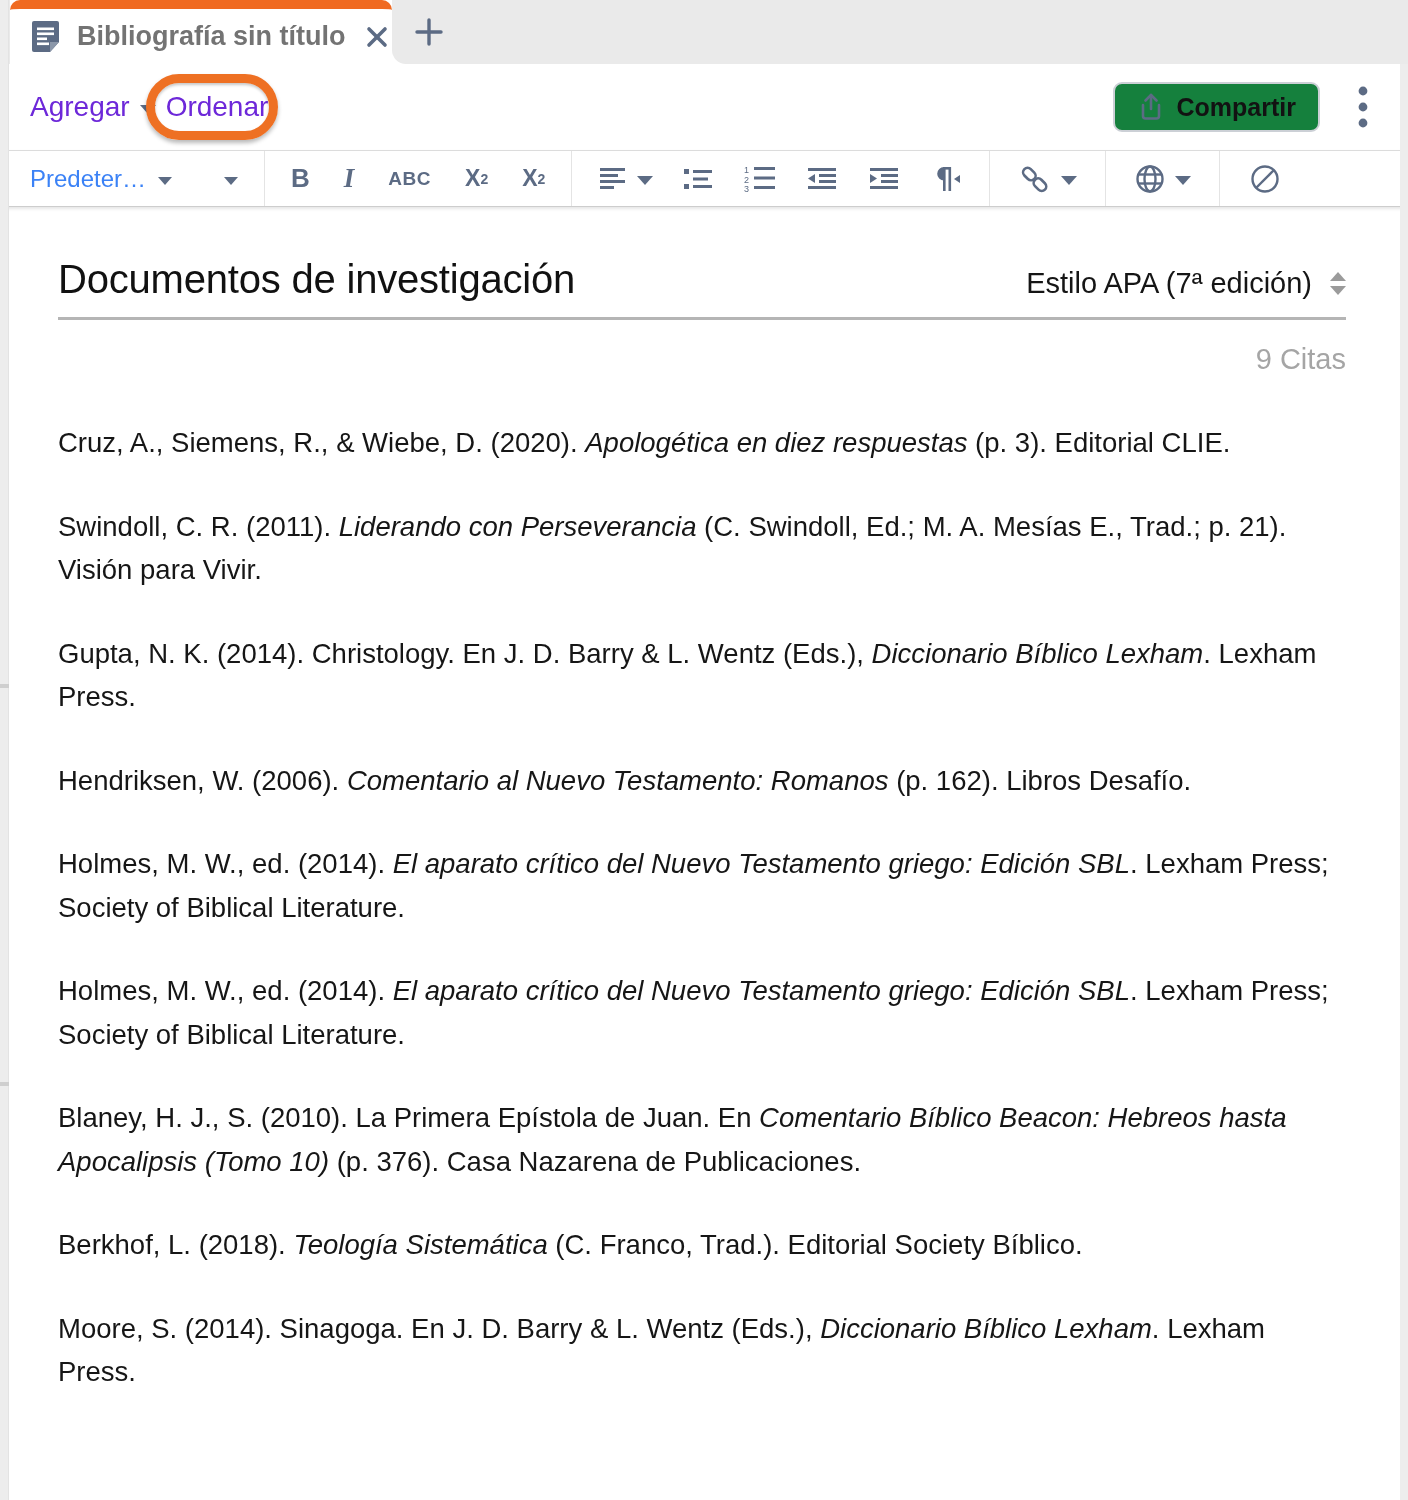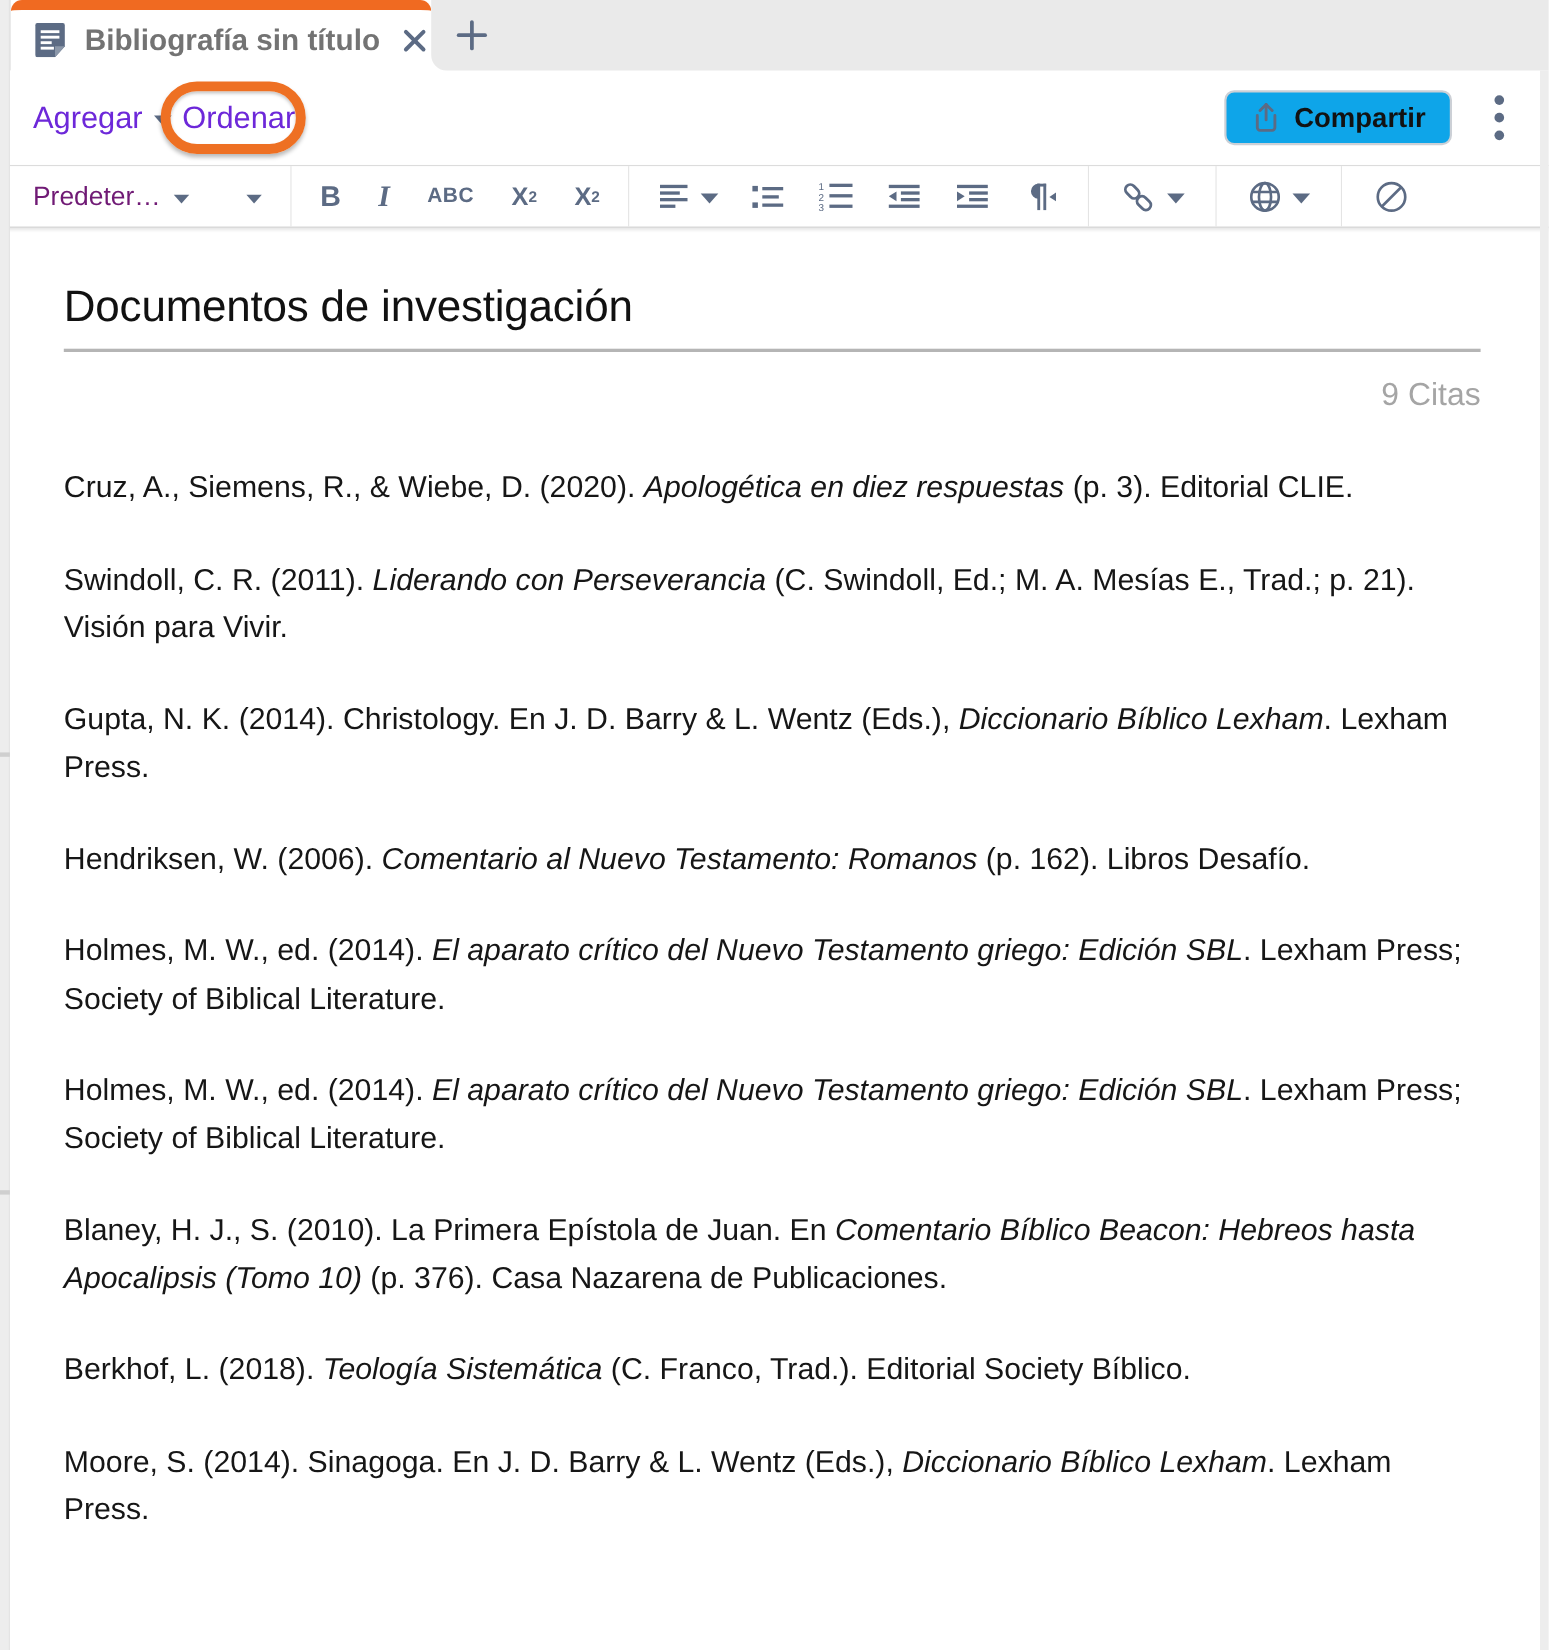--- a/index.html
+++ b/index.html
@@ -30,29 +30,29 @@
   .newtab{background:none;border:0;margin-left:14px;width:46px;height:46px;display:flex;align-items:center;justify-content:center;cursor:pointer}
 
   
   .actionbar{height:86px;display:flex;align-items:center;justify-content:space-between;padding:0 28px 0 30px;background:#fff}
   .ab-left{display:flex;align-items:center}
   .menu-btn{background:none;border:0;font-family:inherit;font-size:28px;font-weight:500;color:#6d28d9;display:flex;align-items:center;gap:10px;cursor:pointer}
   .caret{width:0;height:0;border-left:8px solid transparent;border-right:8px solid transparent;border-top:9px solid var(--slate);display:inline-block;margin-top:4px}
   .ordenar-wrap{position:relative;margin-left:10px;display:flex;align-items:center}
   .annotation-ring{position:absolute;left:-20px;top:-17px;width:132px;height:66px;border:9px solid var(--annot);border-radius:36px;box-shadow:0 3px 4px rgba(0,0,0,.28), inset 0 2px 3px rgba(0,0,0,.22);pointer-events:none}
   .ab-right{display:flex;align-items:center;gap:26px}
-  .share-btn{display:flex;align-items:center;gap:12px;height:50px;padding:0 22px;background:#0ea5e9;border:2px solid #ccd0d6;border-radius:9px;font-family:inherit;font-size:25px;font-weight:700;color:#121212;cursor:pointer}
+  .share-btn{display:flex;align-items:center;gap:12px;height:50px;padding:0 22px;background:#15803d;border:2px solid #ccd0d6;border-radius:9px;font-family:inherit;font-size:25px;font-weight:700;color:#121212;cursor:pointer}
   .kebab{background:none;border:0;width:34px;height:50px;display:flex;align-items:center;justify-content:center;cursor:pointer}
 
   
   .fmtbar{height:57px;border-top:1px solid #dcdcdc;border-bottom:1px solid #cdcdcd;box-shadow:0 2px 3px rgba(0,0,0,.10);display:flex;align-items:center;padding-left:30px;background:#fff;position:relative;z-index:2}
   .fgroup{display:flex;align-items:center;height:100%}
   .vdiv{width:1px;height:100%;background:#e4e4e4}
   .tbtn{background:none;border:0;display:flex;align-items:center;justify-content:center;color:var(--slate);font-family:inherit;cursor:pointer;padding:0}
-  .style-dd{gap:12px;font-size:24px;color:#701a75;font-weight:400}
+  .style-dd{gap:12px;font-size:24px;color:#3b82f6;font-weight:400}
   .style-dd .caret,.dd-caret .caret{border-left-width:7px;border-right-width:7px;border-top-width:8px}
   .dd-lone{margin-left:52px;margin-right:26px}
   .fmt-letter{font-size:26px;font-weight:700}
   .fmt-italic{font-family:"Liberation Serif","DejaVu Serif",serif;font-style:italic;font-size:27px;font-weight:700}
   .fmt-abc{font-size:19px;font-weight:700;letter-spacing:.5px}
   .fmt-x{font-size:23px;font-weight:700}
   .fmt-x sup,.fmt-x sub{font-size:14px;font-weight:700}
   .icon-btn{width:34px;height:34px}
   .with-caret{display:flex;align-items:center;gap:9px}
 
@@ -285,20 +285,27 @@
           <line x1="7.5" y1="24.5" x2="24.5" y2="7.5"></line>
         </g>
       </svg>
     </button>
   </div>
 </div>
 
 <main class="doc">
   <div class="doc-head">
     <h1 class="doc-title">Documentos de investigación</h1>
+    <div class="style-sel">
+      <span>Estilo APA (7ª edición)</span>
+      <span class="spinner">
+        <span class="spin-up"></span>
+          <span class="spin-dn"></span>
+      </span>
+    </div>
   </div>
   <hr class="doc-rule">
   <div class="cit-count">9 Citas</div>
   <div class="citations" id="citations">
       <p class="citation"><span>Cruz, A., Siemens, R., &amp; Wiebe, D. (2020). </span><i>Apologética en diez respuestas</i><span> (p. 3). Editorial CLIE.</span></p>
       <p class="citation"><span>Swindoll, C. R. (2011). </span><i>Liderando con Perseverancia</i><span> (C. Swindoll, Ed.; M. A. Mesías E., Trad.; p. 21). Visión para Vivir.</span></p>
       <p class="citation"><span>Gupta, N. K. (2014). Christology. En J. D. Barry &amp; L. Wentz (Eds.), </span><i>Diccionario Bíblico Lexham</i><span>. Lexham Press.</span></p>
       <p class="citation"><span>Hendriksen, W. (2006). </span><i>Comentario al Nuevo Testamento: Romanos</i><span> (p. 162). Libros Desafío.</span></p>
       <p class="citation"><span>Holmes, M. W., ed. (2014). </span><i>El aparato crítico del Nuevo Testamento griego: Edición SBL</i><span>. Lexham Press; Society of Biblical Literature.</span></p>
       <p class="citation"><span>Holmes, M. W., ed. (2014). </span><i>El aparato crítico del Nuevo Testamento griego: Edición SBL</i><span>. Lexham Press; Society of Biblical Literature.</span></p>

